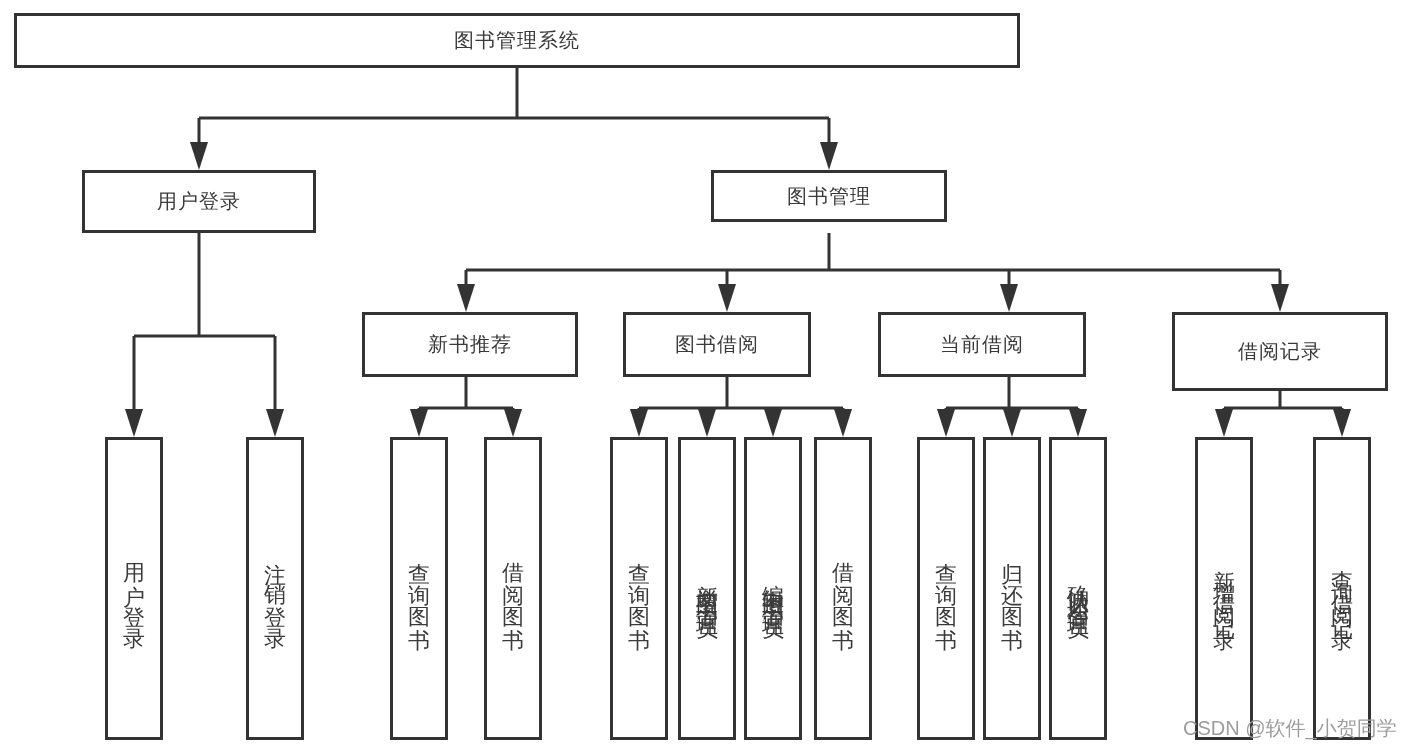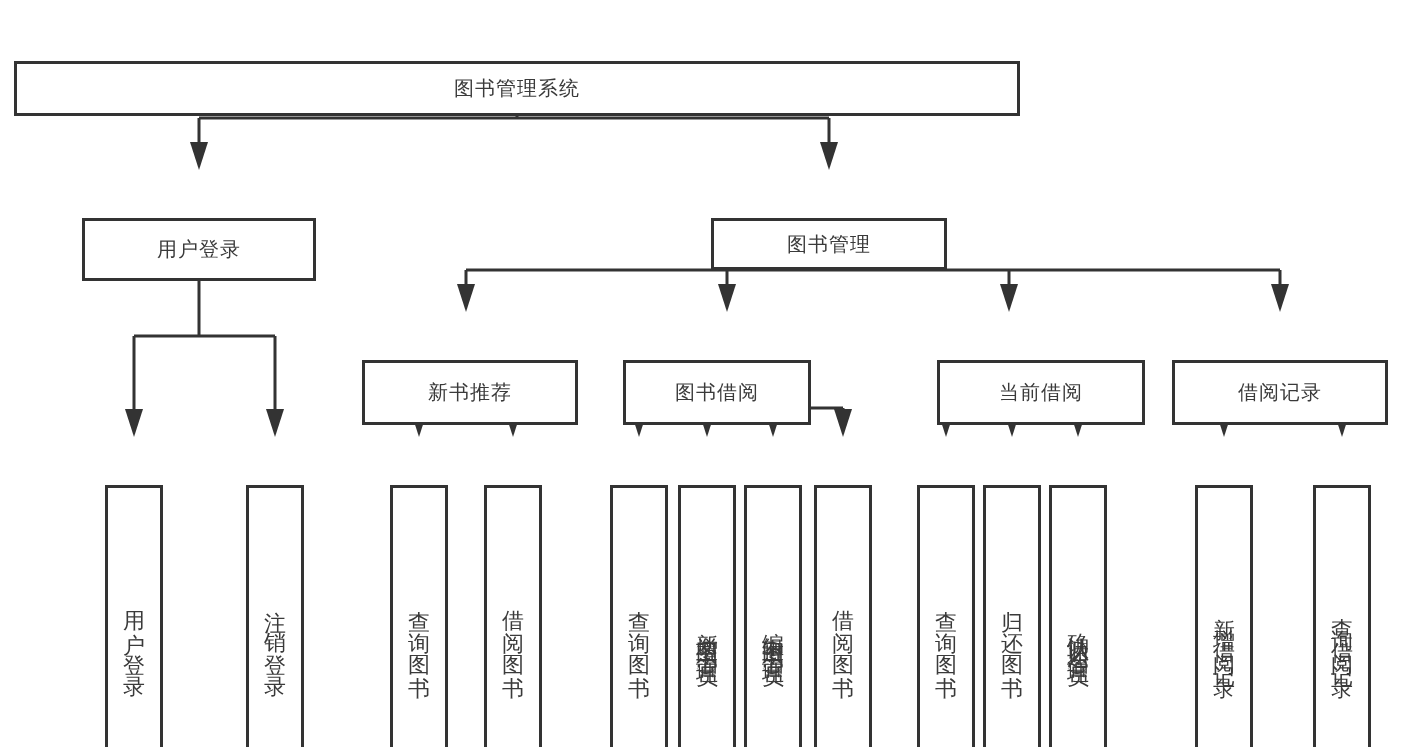--- a/index.html
+++ b/index.html
@@ -14,21 +14,20 @@
   .box{
     position:absolute;
     box-sizing:border-box;
     background:#ffffff;
     border:3px solid #333333;
     display:flex;align-items:center;justify-content:center;
     color:#3a3a3a;
     font-size:20px;
     letter-spacing:1px;
     text-align:center;
-    margin-top:48px;
   }
   .leaf{
     top:437px;width:58px;height:303px;
   }
   .vtext{
     writing-mode:vertical-rl;
     text-orientation:mixed;
     font-size:22px;
     line-height:1.1;
     letter-spacing:0.22em;
@@ -92,24 +91,24 @@
   <div class="box" style="left:711px;top:170px;width:236px;height:52px">
     <span>图书管理</span>
   </div>
 
   <div class="box" style="left:362px;top:312px;width:216px;height:65px">
     <span>新书推荐</span>
   </div>
   <div class="box" style="left:623px;top:312px;width:188px;height:65px">
     <span>图书借阅</span>
   </div>
-  <div class="box" style="left:937px;top:312px;width:208px;height:65px">
+  <div class="box" style="left:878px;top:312px;width:208px;height:65px">
     <span>当前借阅</span>
   </div>
-  <div class="box" style="left:1172px;top:312px;width:216px;height:65px">
+  <div class="box" style="left:1172px;top:312px;width:216px;height:79px">
     <span>借阅记录</span>
   </div>
 
   <div class="box leaf" style="left:105px">
     <span class="vtext ls-wide">用户登录</span>
   </div>
   <div class="box leaf" style="left:246px">
     <span class="vtext ls-wide">注销登录</span>
   </div>
 
@@ -143,14 +142,15 @@
     <span class="vtext ls-tight">确认归还（管理员）</span>
   </div>
 
   <div class="box leaf" style="left:1195px">
     <span class="vtext ls-mid">新增借阅记录</span>
   </div>
   <div class="box leaf" style="left:1313px">
     <span class="vtext ls-mid">查询借阅记录</span>
   </div>
 
+  <div class="watermark">CSDN @软件_小贺同学</div>
 
 </div>
 
 </body></html>

